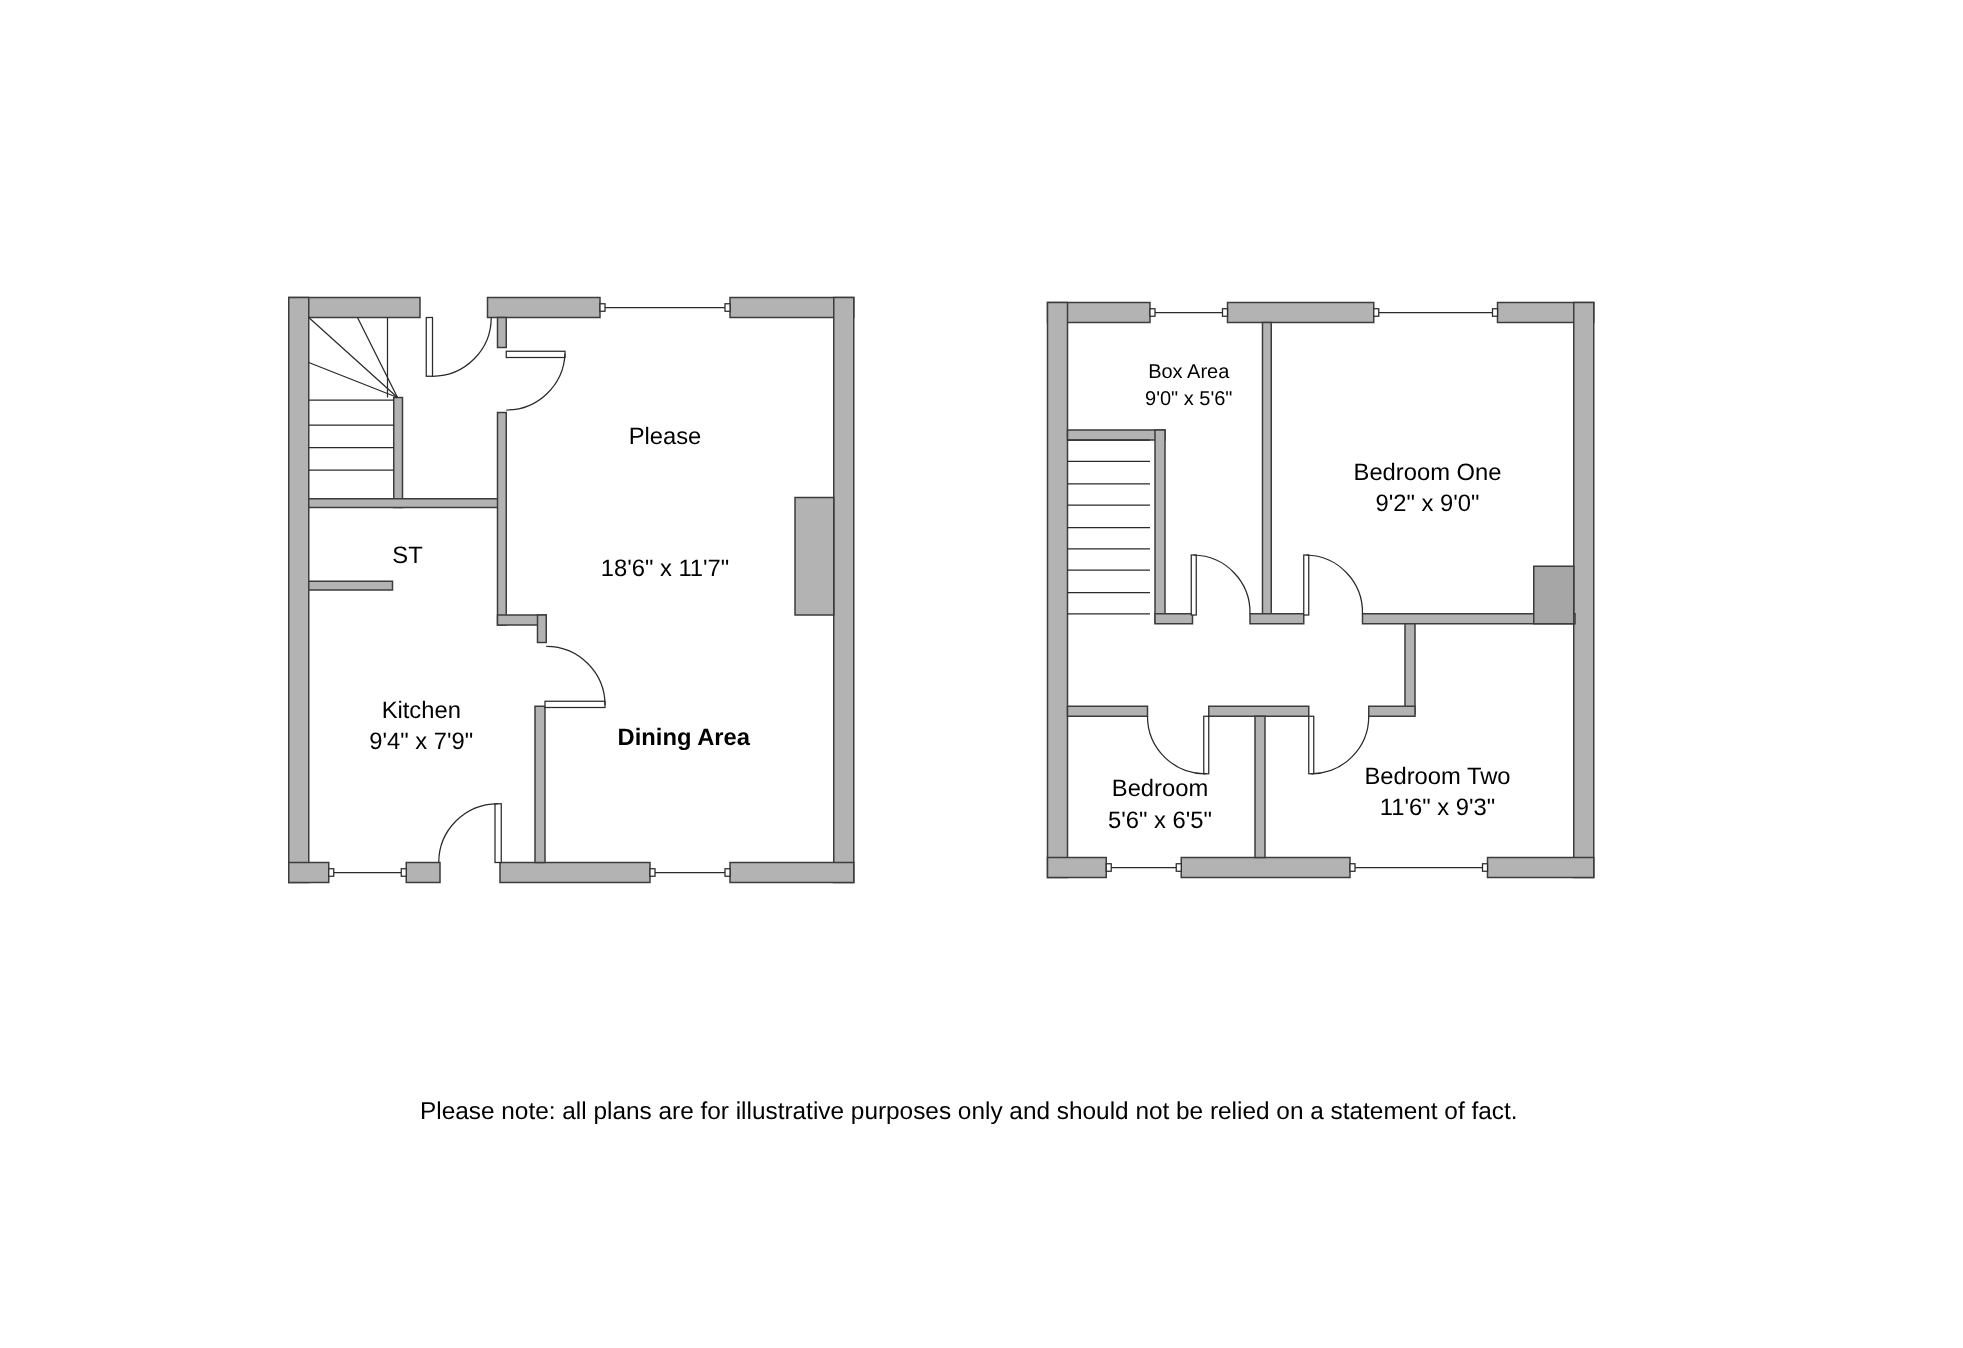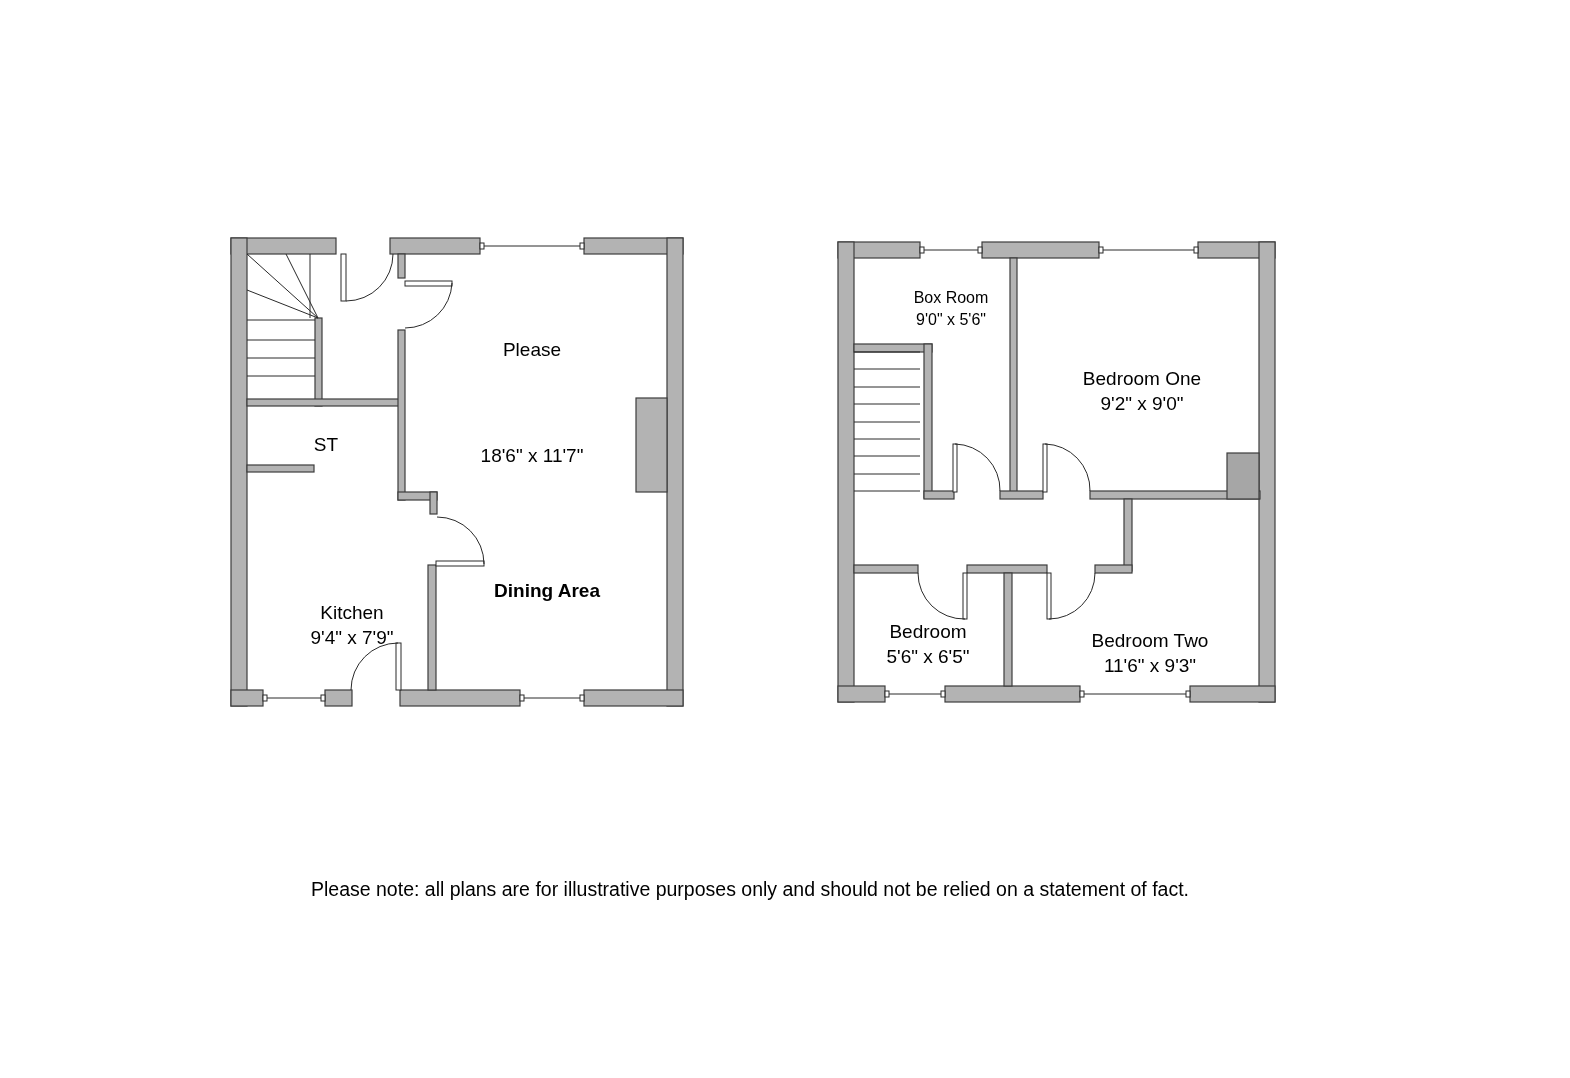--- a/index.html
+++ b/index.html
@@ -10,21 +10,21 @@
   .wall-dark { fill: #a6a6a6; stroke: #3c3c3c; stroke-width: 1.2; }
   .stair { stroke: #2a2a2a; stroke-width: 1; fill: none; }
   .door-leaf { fill: #ffffff; stroke: #2a2a2a; stroke-width: 1; }
   .swing { fill: none; stroke: #2a2a2a; stroke-width: 1; }
   .window { stroke: #2a2a2a; stroke-width: 1; }
   .win-end { fill: #ffffff; stroke: #2a2a2a; stroke-width: 1; }
   .label { position: absolute; text-align: center; color: #000; white-space: nowrap;
            font-size: 19px; line-height: 25px; transform: translateX(-50%); }
   .label.small { font-size: 16px; line-height: 22px; }
   .note { position: absolute; left: 0; width: 1500px; top: 877px; text-align: center;
-          font-size: 19.5px; line-height: 25px; color: #000; }
+          font-size: 19.5px; line-height: 25px; color: #000; padding-left: 25px; }
 </style>
 </head>
 <body>
 
 <svg class="plan" width="1570" height="1078" viewBox="0 0 1570 1078" xmlns="http://www.w3.org/2000/svg">
 
   <g>
 
     <rect class="wall" x="231" y="238" width="105" height="16"></rect>
     <rect class="wall" x="390" y="238" width="90" height="16"></rect>
@@ -170,40 +170,40 @@
 
 <div class="label" style="left:532px; top:337px;">
   <div>Please</div>
 </div>
 <div class="label" style="left:532px; top:443px;">
   <div>18'6" x 11'7"</div>
 </div>
 <div class="label" style="left:326px; top:432px;text-align:center;">
   <div>ST</div>
 </div>
-<div class="label" style="left:352px; top:556px;margin-top:44px;">
+<div class="label" style="left:337px; top:556px;">
   <div>Kitchen</div>
   <div>9'4" x 7'9"</div>
 </div>
 <div class="label" style="left:547px; top:578px;font-weight:bold;">
   <div>Dining Area</div>
 </div>
 
 <div class="label small" style="left:951px; top:287px;">
-  <div>Box Room</div>
+  <div>Box Area</div>
   <div>9'0" x 5'6"</div>
 </div>
 <div class="label" style="left:1142px; top:346px;margin-top:20px;">
   <div>Bedroom One</div>
   <div>9'2" x 9'0"</div>
 </div>
 <div class="label" style="left:928px; top:619px;">
   <div>Bedroom</div>
   <div>5'6" x 6'5"</div>
 </div>
-<div class="label" style="left:1150px; top:628px;">
+<div class="label" style="left:1150px; top:609px;">
   <div>Bedroom Two</div>
   <div>11'6" x 9'3"</div>
 </div>
 
 <div class="note">
   <div>Please note: all plans are for illustrative purposes only and should not be relied on a statement of fact.</div>
 </div>
 
 </body></html>

